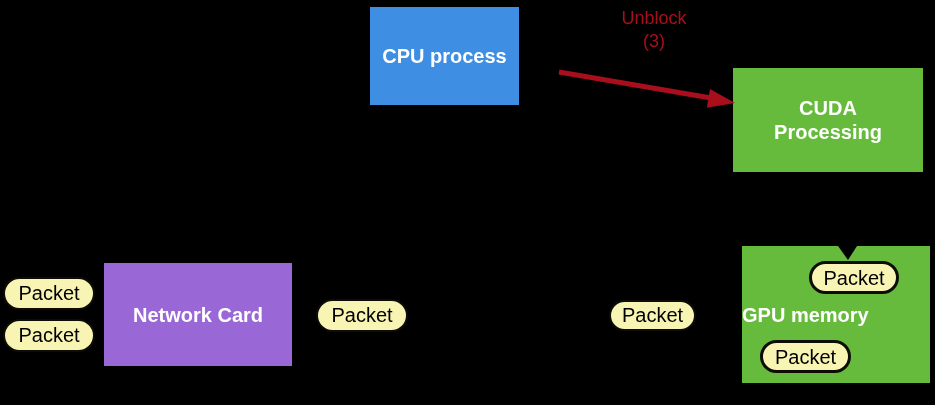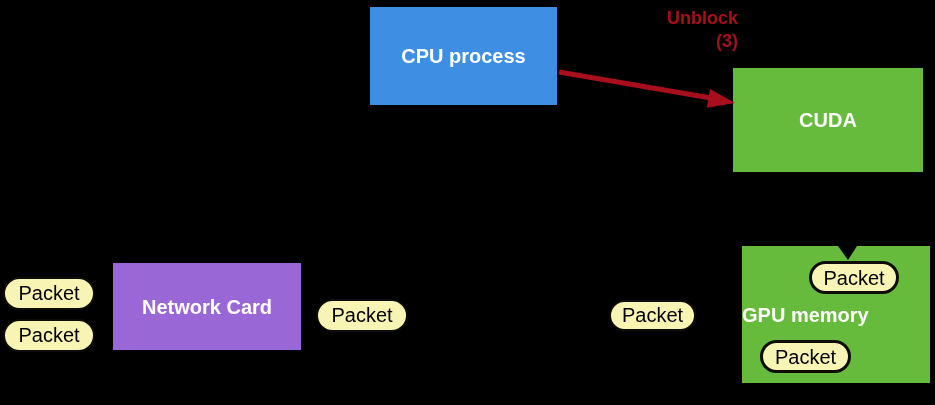--- a/index.html
+++ b/index.html
@@ -16,23 +16,23 @@
     display: flex;
     align-items: center;
     justify-content: center;
     font-weight: bold;
     font-size: 20px;
     text-align: center;
     line-height: 1.2;
     z-index: 1;
   }
   .node .label { width: 100%; }
-  #cpu-node      { left: 370px; top: 7px;   width: 187px; height: 98px; }
+  #cpu-node      { left: 370px; top: 7px;   width: 149px; height: 98px; }
   #cuda-node     { left: 733px; top: 68px;  width: 190px; height: 104px; }
-  #nic-node      { left: 113px; top: 263px; width: 188px; height: 87px; justify-content: flex-end; }
+  #nic-node      { left: 104px; top: 263px; width: 188px; height: 103px; justify-content: flex-end; }
   #gpu-mem-node  { left: 742px; top: 246px; width: 188px; height: 137px; z-index: 1; }
   #gpu-mem-label {
     position: absolute; left: 0; top: 57px; width: 100%;
     text-align: left; font-weight: bold; font-size: 20px;
   }
   .packet {
     position: absolute;
     display: flex;
     align-items: center;
     justify-content: center;
@@ -48,22 +48,22 @@
   #packet-1 { left: 3px;   top: 277px; width: 92px; height: 33px; }
   #packet-2 { left: 3px;   top: 319px; width: 92px; height: 33px; }
   #packet-3 { left: 316px; top: 299px; width: 92px; height: 33px; }
   #packet-4 { left: 609px; top: 300px; width: 87px; height: 31px; }
   
   #packet-5 { left: 67px;  top: 15px;  width: 90px; height: 33px; }
   #packet-6 { left: 18px;  top: 94px;  width: 91px; height: 33px; }
   #annotation {
     position: absolute;
     left: 570px; top: 7px; width: 168px;
-    text-align: right;
-    font-weight: bold;
+    text-align: center;
+    font-weight: normal;
     font-size: 18px;
     line-height: 23px;
     z-index: 3;
   }
   #overlay {
     position: absolute;
     left: 0; top: 0;
     width: 935px; height: 405px;
     z-index: 4;
     pointer-events: none;
@@ -74,20 +74,21 @@
 
 <div id="canvas">
 
   <div class="node" id="cpu-node" style="background-color: rgb(62, 142, 227); color: rgb(255, 255, 255);">
     <div class="label">CPU process</div>
   </div>
 
   <div class="node" id="cuda-node" style="background-color: rgb(102, 187, 61); color: rgb(255, 255, 255);">
     <div class="label">
       <div>CUDA</div>
+      <div>Processing</div>
     </div>
   </div>
 
   <div class="node" id="nic-node" style="background-color: rgb(154, 103, 214); color: rgb(255, 255, 255);">
     <div class="label">Network Card</div>
   </div>
 
   <div class="node" id="gpu-mem-node" style="background-color: rgb(102, 187, 61); color: rgb(255, 255, 255);">
     <div id="gpu-mem-label">GPU memory</div>
     <div class="packet thick" id="packet-5" style="background-color: rgb(248, 244, 180); border-color: rgb(13, 13, 6); color: rgb(0, 0, 0);">

